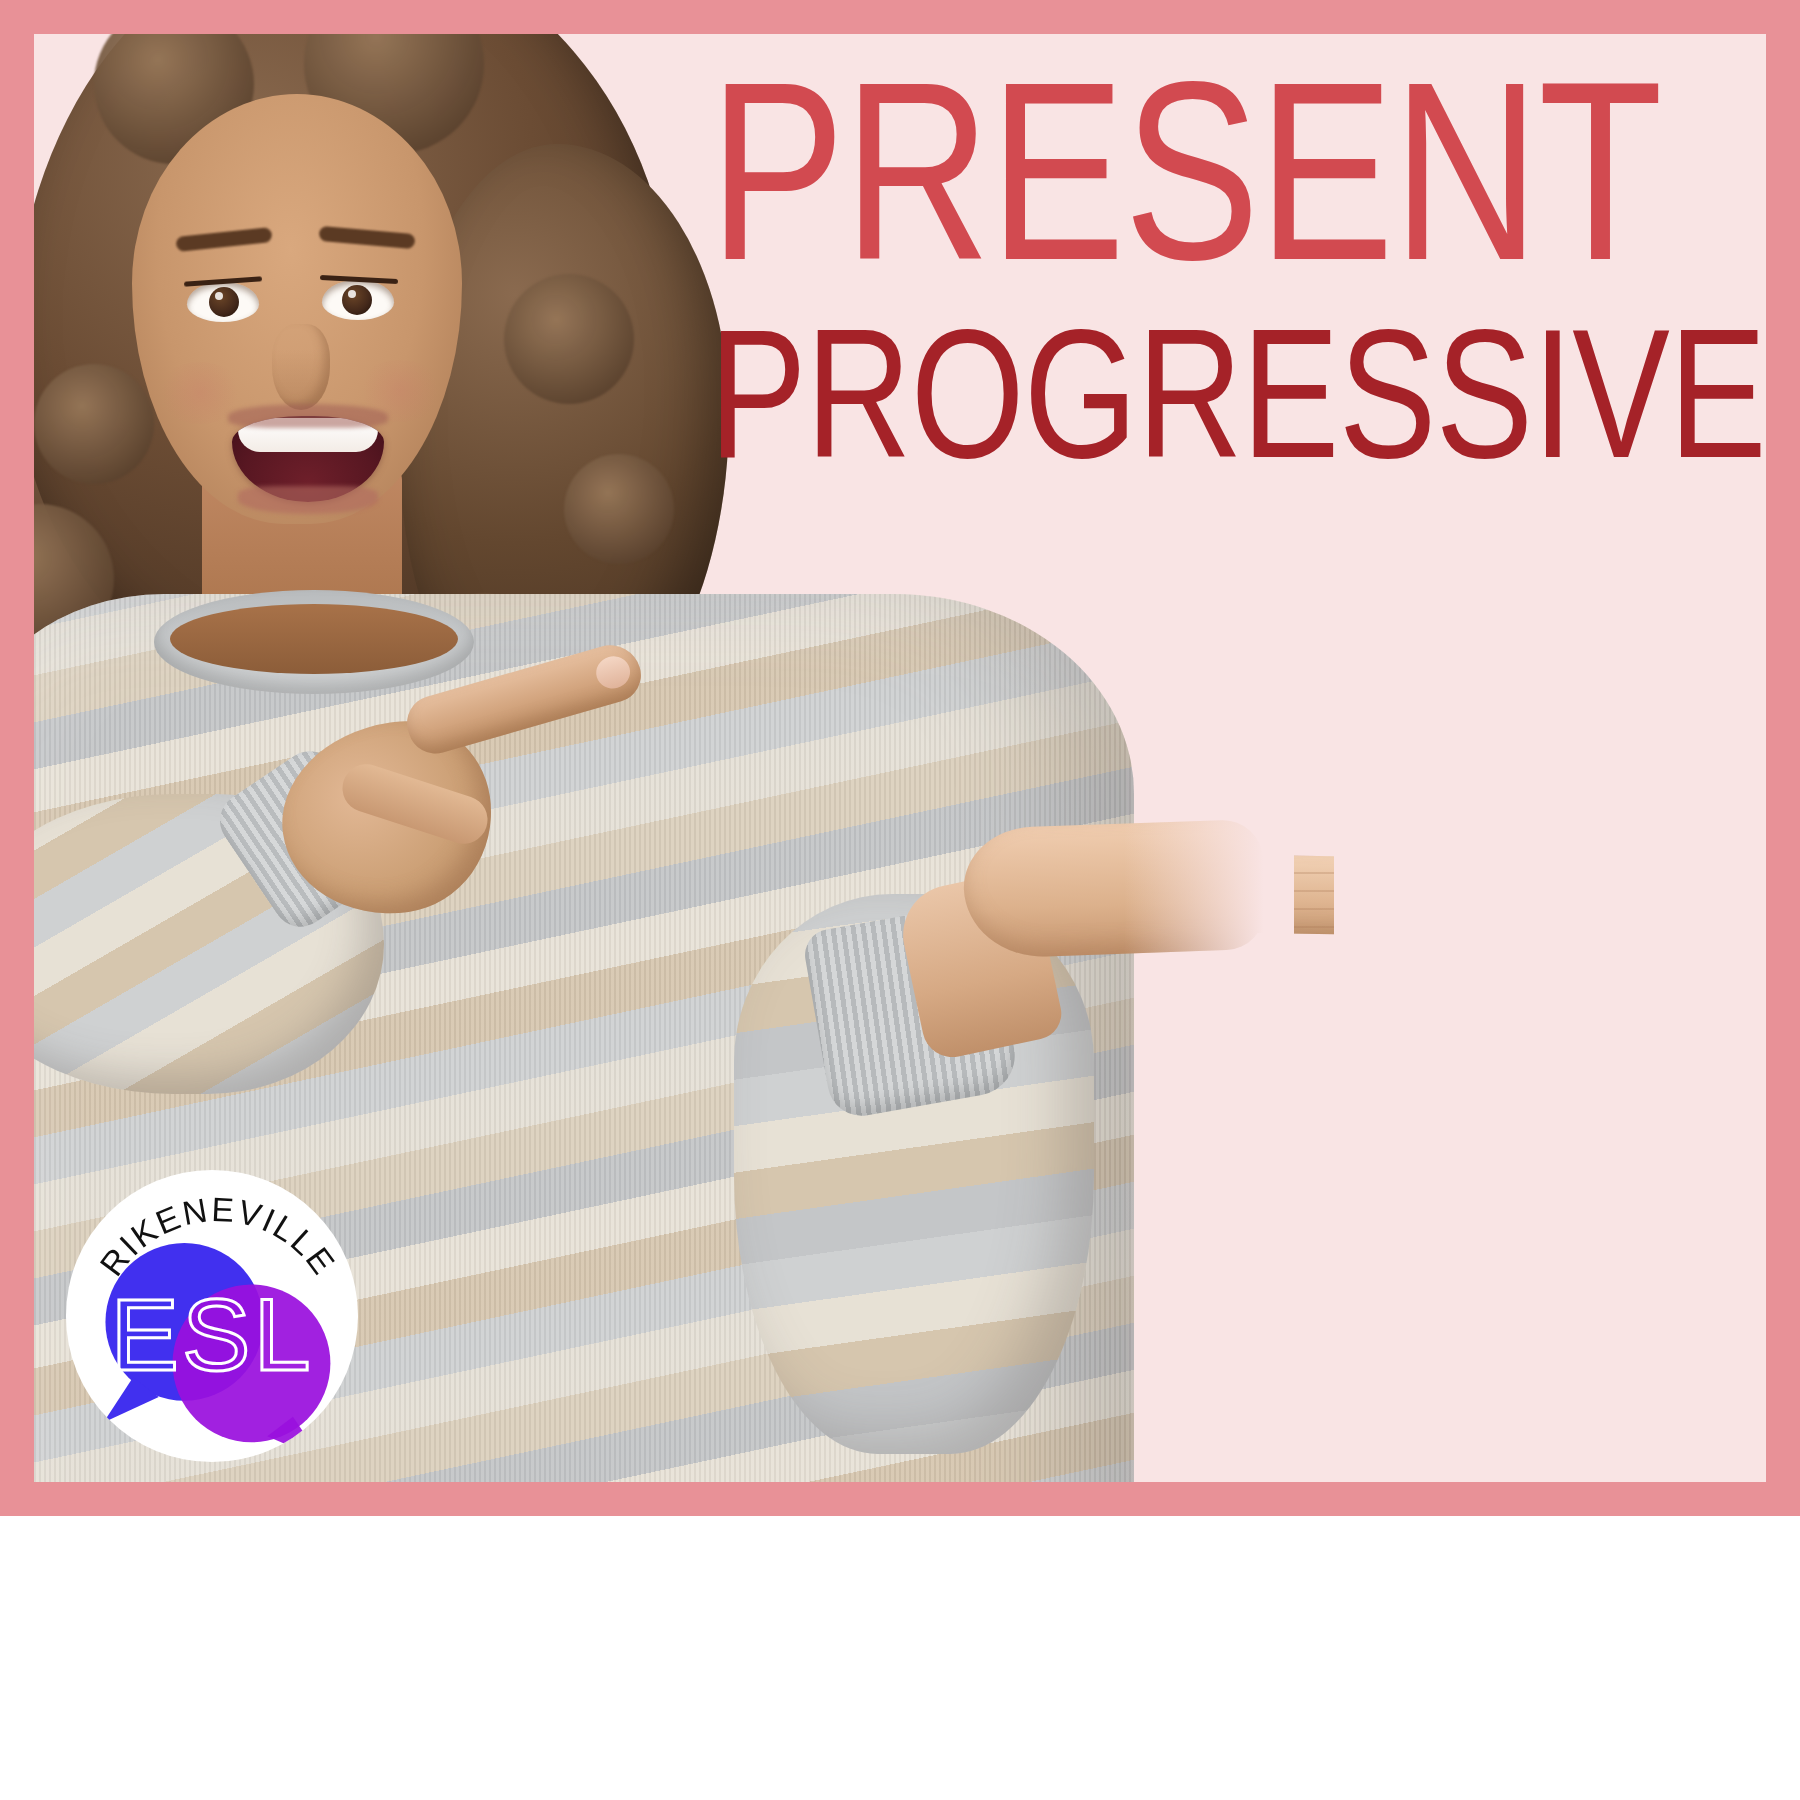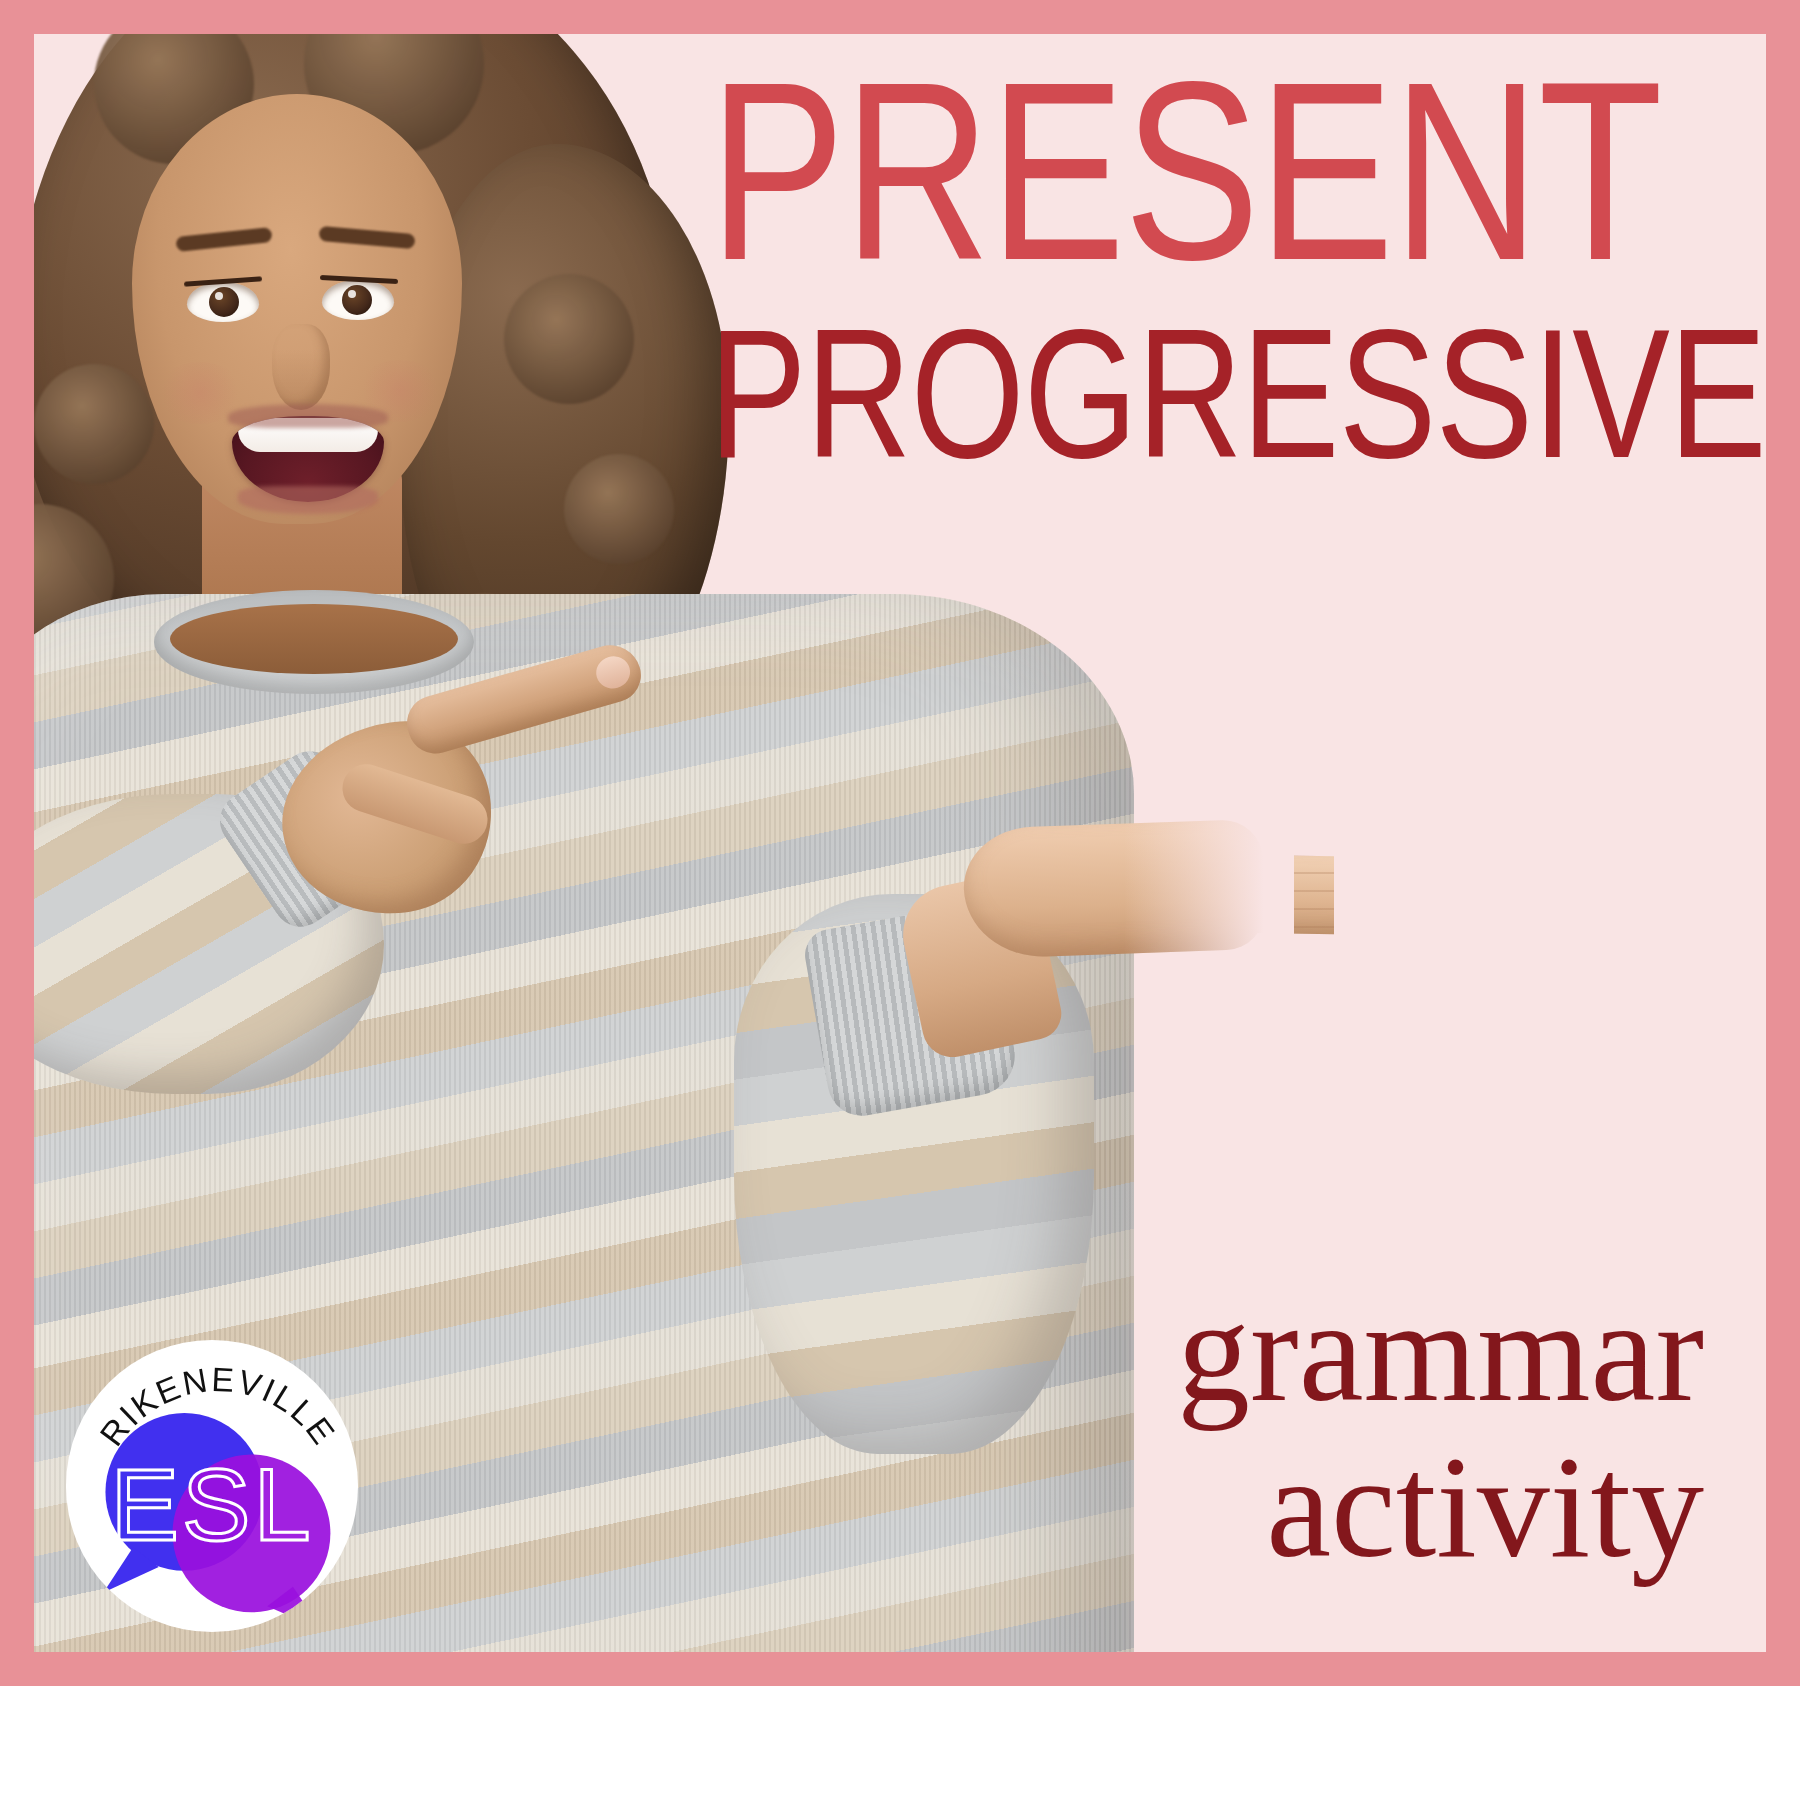--- a/index.html
+++ b/index.html
@@ -10,21 +10,21 @@
   body {
     width: 1800px;
     height: 1800px;
     overflow: hidden;
     font-family: "Liberation Sans", sans-serif;
   }
 
   #cover {
     position: relative;
     width: 1800px;
-    height: 1686px;
+    height: 1516px;
     box-sizing: border-box;
     background: #e89197;          
     padding: 34px;
   }
 
   #canvas {
     position: relative;
     width: 100%;
     height: 100%;
     background: #f9e4e4;          
@@ -445,24 +445,20 @@
     </div>
 
     <div class="fade-edge fade-right"></div>
     <div class="fade-edge fade-bottom"></div>
 
     <div class="title-block">
       <div class="title-line1">PRESENT</div>
       <div class="title-line2">PROGRESSIVE</div>
     </div>
 
-    <div class="subtitle-block">
-      <span class="sub-line">grammar</span>
-      <span class="sub-line second">activity</span>
-    </div>
 
     <div id="logo">
       <svg viewBox="0 0 300 300" xmlns="http://www.w3.org/2000/svg">
         <defs>
           <path id="arcPath" d="M 38,172 A 118,118 0 0 1 274,172" fill="none"></path>
           <clipPath id="circClip">
               <circle cx="150" cy="150" r="148"></circle>
             </clipPath>
         </defs>
 

